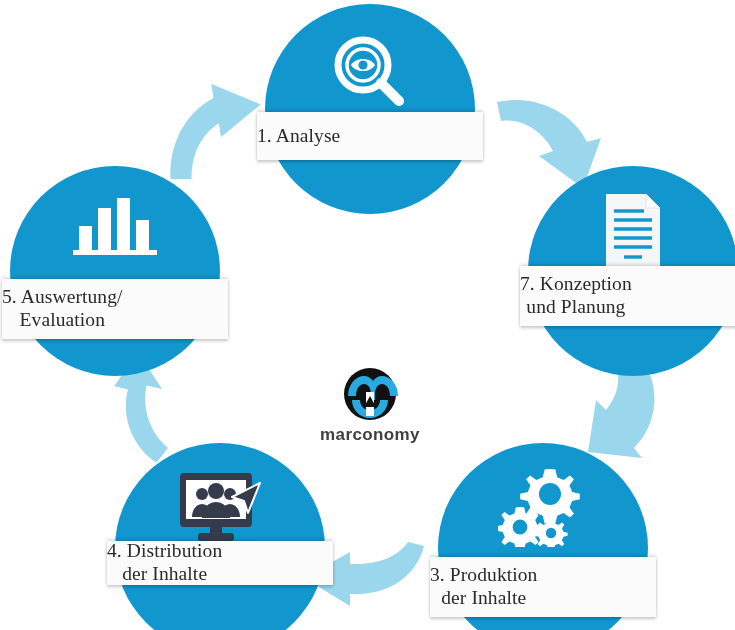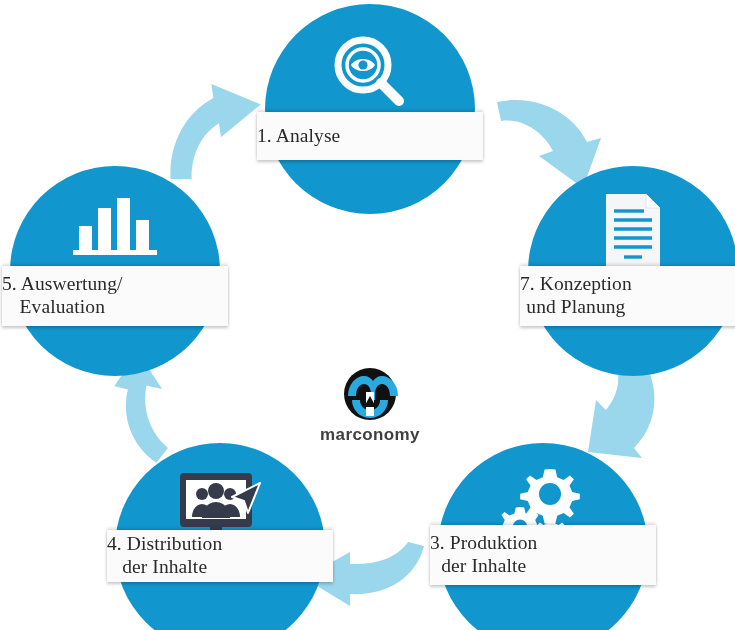--- a/index.html
+++ b/index.html
@@ -68,29 +68,29 @@
   #node1 { left: 265px; top: 4px; }
   #node1 .icon-wrap { top: 30px; }
   #node1 .ribbon { top: 108px; height: 48px; }
 
   #node2 { left: 528px; top: 166px; }
   #node2 .icon-wrap { top: 26px; }
   #node2 .ribbon { top: 100px; height: 60px; }
 
   #node3 { left: 438px; top: 443px; }
   #node3 .icon-wrap { top: 24px; }
-  #node3 .ribbon { top: 82px; height: 60px; }
+  #node3 .ribbon { top: 114px; height: 60px; }
 
   #node4 { left: 115px; top: 443px; }
   #node4 .icon-wrap { top: 26px; }
-  #node4 .ribbon { top: 87px; height: 52px; }
+  #node4 .ribbon { top: 98px; height: 44px; }
 
   #node5 { left: 10px; top: 166px; }
   #node5 .icon-wrap { top: 26px; }
-  #node5 .ribbon { top: 100px; height: 60px; }
+  #node5 .ribbon { top: 113px; height: 60px; }
 
   
   #center-title {
     position: absolute;
     left: 218px;
     top: 270px;
     width: 300px;
     text-align: center;
     color: #262626;
     font-family: "Liberation Serif", serif;

